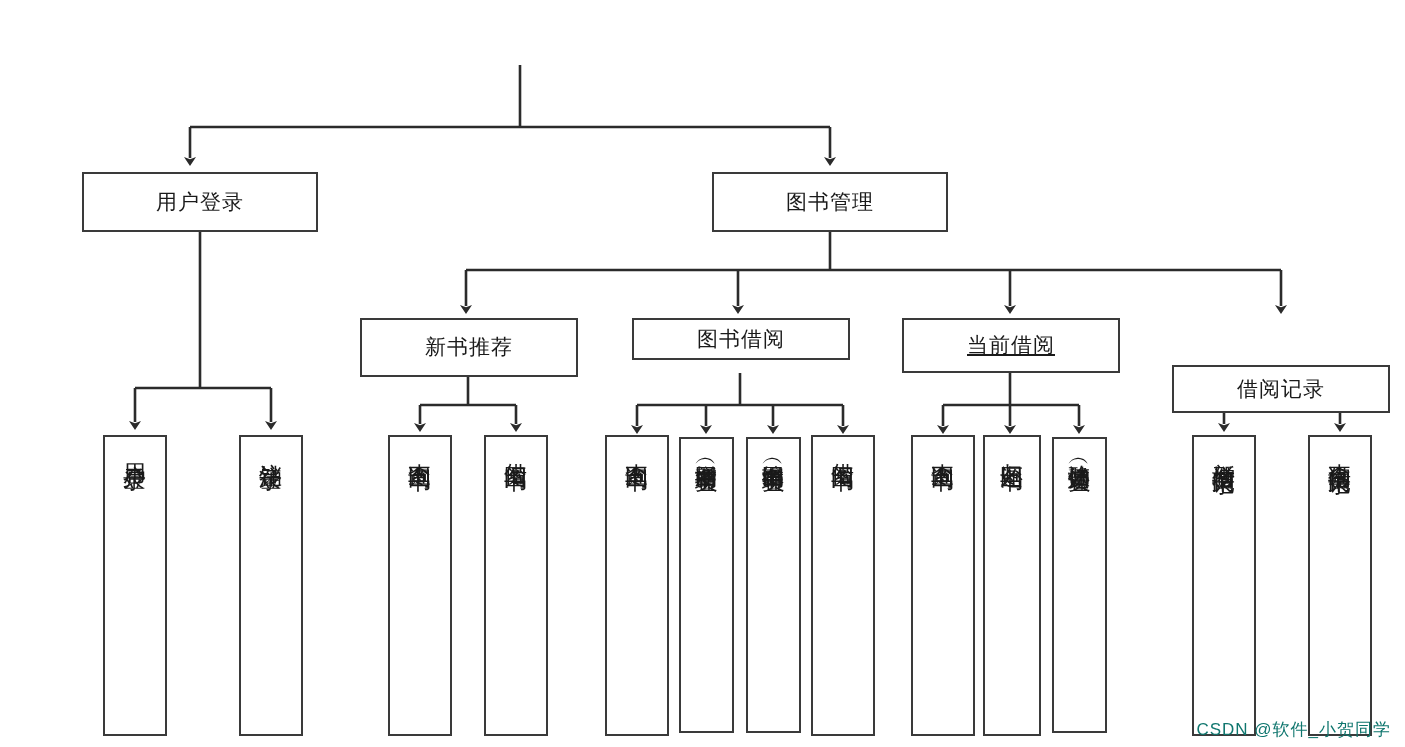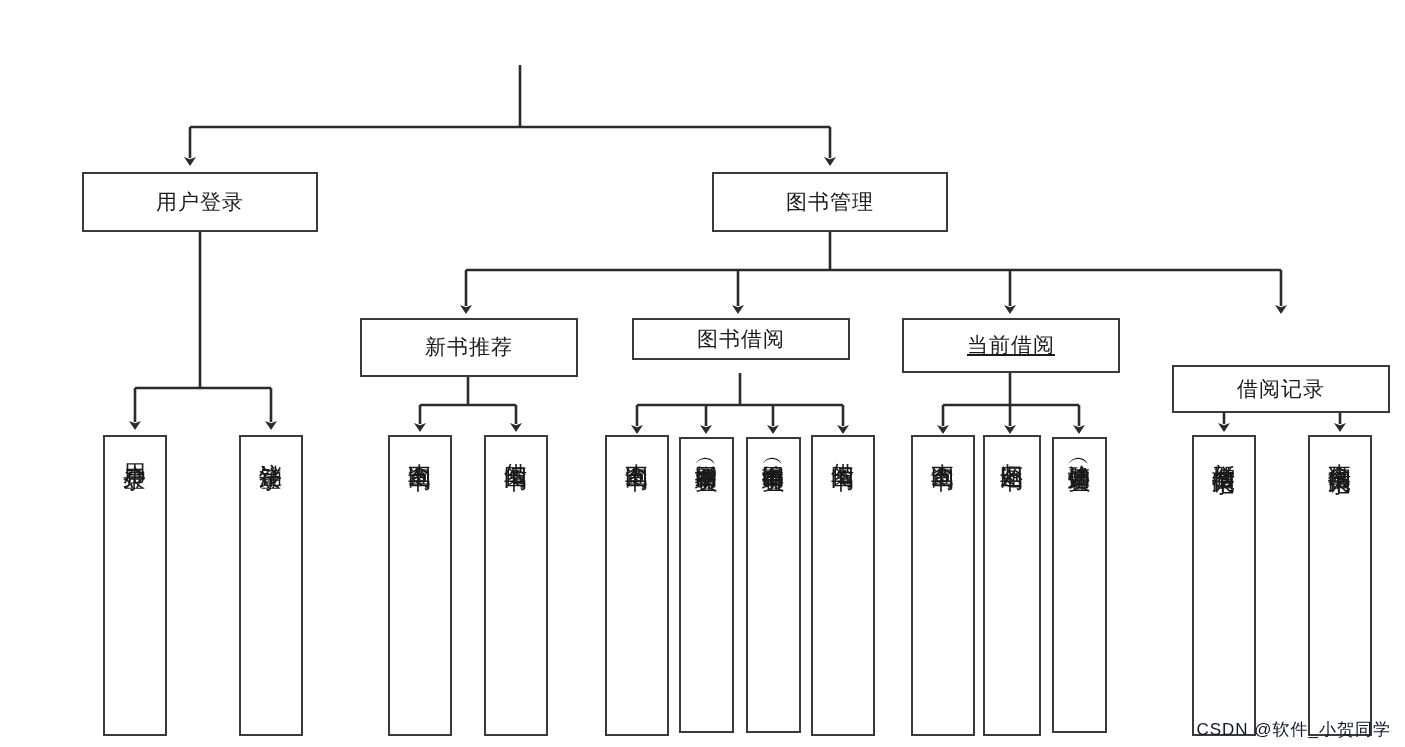--- a/index.html
+++ b/index.html
@@ -52,21 +52,21 @@
     font-size:23px;
     line-height:1.05;
     letter-spacing:2px;
     white-space:pre-line;
   }
   .v.narrow .lbl{font-size:22px;letter-spacing:1px;}
   .watermark{
     position:absolute;
     right:14px;bottom:6px;
     font-size:17px;
-    color:#0f172a;
+    color:#0f766e;
     letter-spacing:1px;
     z-index:5;
     white-space:nowrap;
     margin-top:25px;
   }
 </style>
 </head>
 <body>
 
 <div id="diagram">

